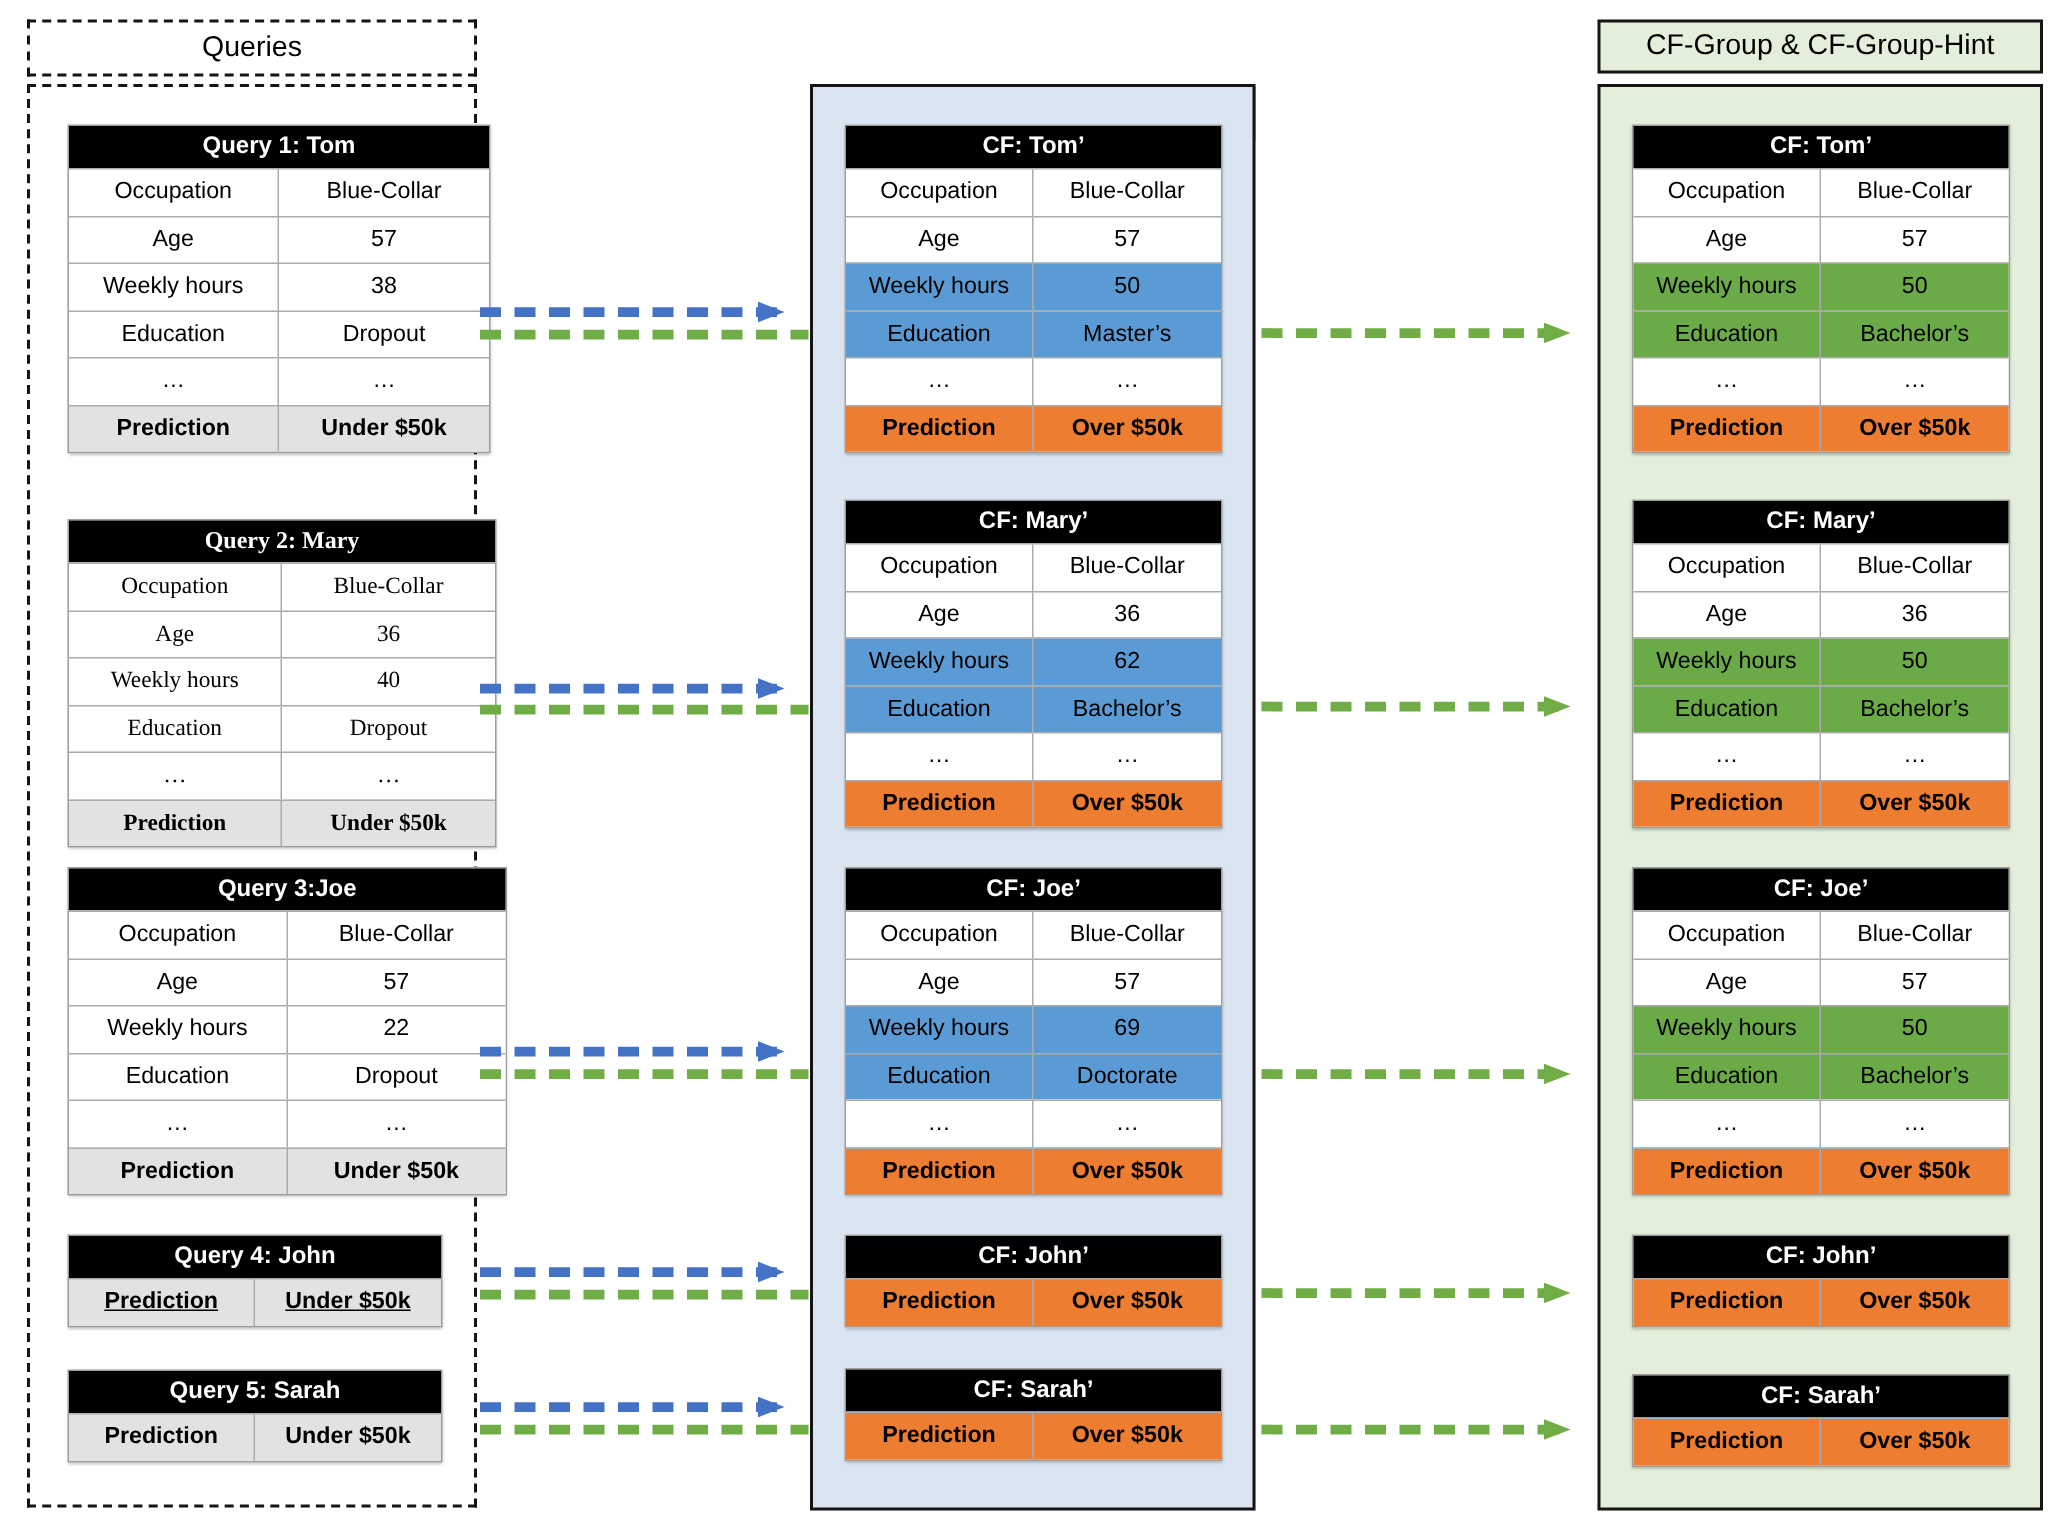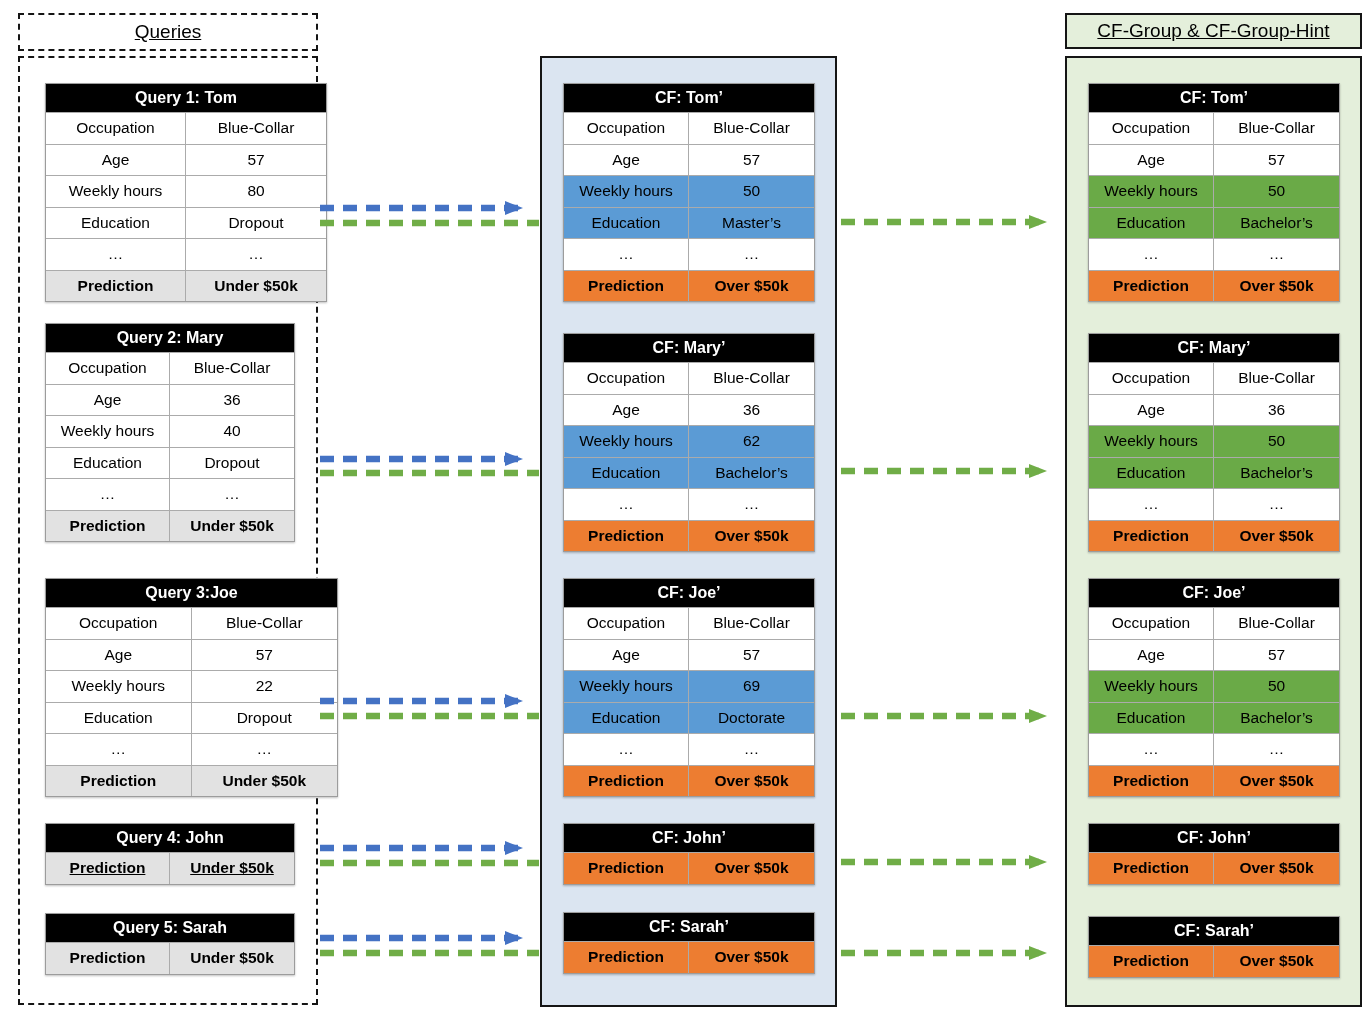--- a/index.html
+++ b/index.html
@@ -14,21 +14,20 @@
   }
   .panel-title {
     position: absolute;
     display: flex;
     align-items: center;
     justify-content: center;
     font-size: 19px;
     color: #000;
     background: #fff;
     z-index: 1;
-    text-decoration: underline;
   }
   .panel-body { position: absolute; z-index: 1; }
   .dashed { border: 2.5px dashed #151515; background: #ffffff; }
   .solid-blue  { border: 2px solid #151515; background: var(--panel-blue); }
   .solid-green { border: 2px solid #151515; background: var(--panel-green); }
 
   .tbl {
     position: absolute;
     z-index: 2;
     border: 1px solid #9c9c9c;
@@ -95,36 +94,36 @@
         <div class="tbl-row">
           <span class="cell-attr">Occupation</span>
           <span class="cell-val">Blue-Collar</span>
         </div>
         <div class="tbl-row">
           <span class="cell-attr">Age</span>
           <span class="cell-val">57</span>
         </div>
         <div class="tbl-row">
           <span class="cell-attr">Weekly hours</span>
-          <span class="cell-val">80</span>
+          <span class="cell-val">38</span>
         </div>
         <div class="tbl-row">
           <span class="cell-attr">Education</span>
           <span class="cell-val">Dropout</span>
         </div>
         <div class="tbl-row">
           <span class="cell-attr">…</span>
           <span class="cell-val">…</span>
         </div>
         <div class="tbl-row row-prediction in-queries">
           <span class="cell-attr">Prediction</span>
           <span class="cell-val">Under $50k</span>
         </div>
       </div>
-      <div class="tbl" style="left: 45px; top: 323px; width: 250px;">
+      <div class="tbl" style="left: 45px; top: 346px; width: 286px; font-family: Liberation Serif, serif;">
         <div class="tbl-header">Query 2: Mary</div>
         <div class="tbl-row">
           <span class="cell-attr">Occupation</span>
           <span class="cell-val">Blue-Collar</span>
         </div>
         <div class="tbl-row">
           <span class="cell-attr">Age</span>
           <span class="cell-val">36</span>
         </div>
         <div class="tbl-row">

